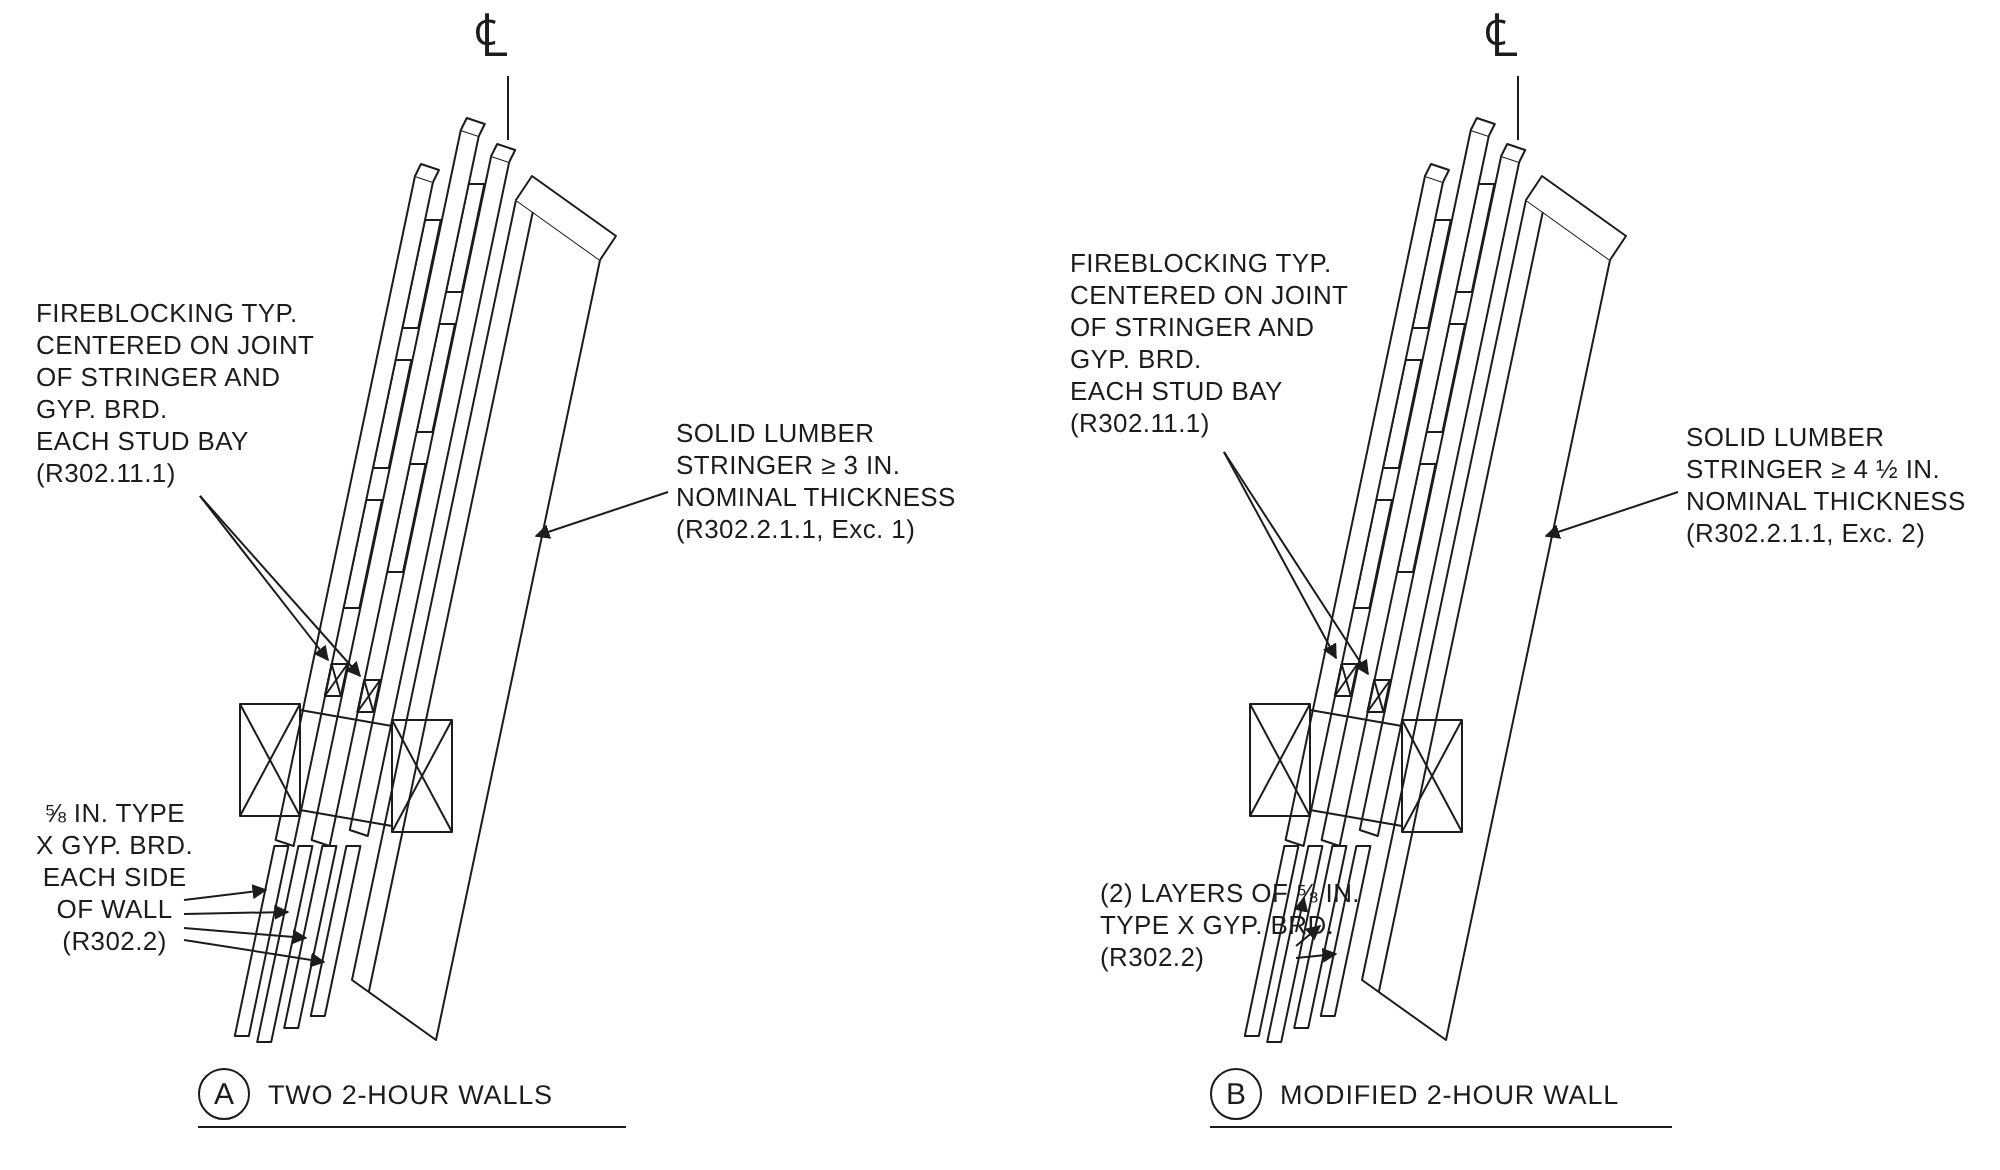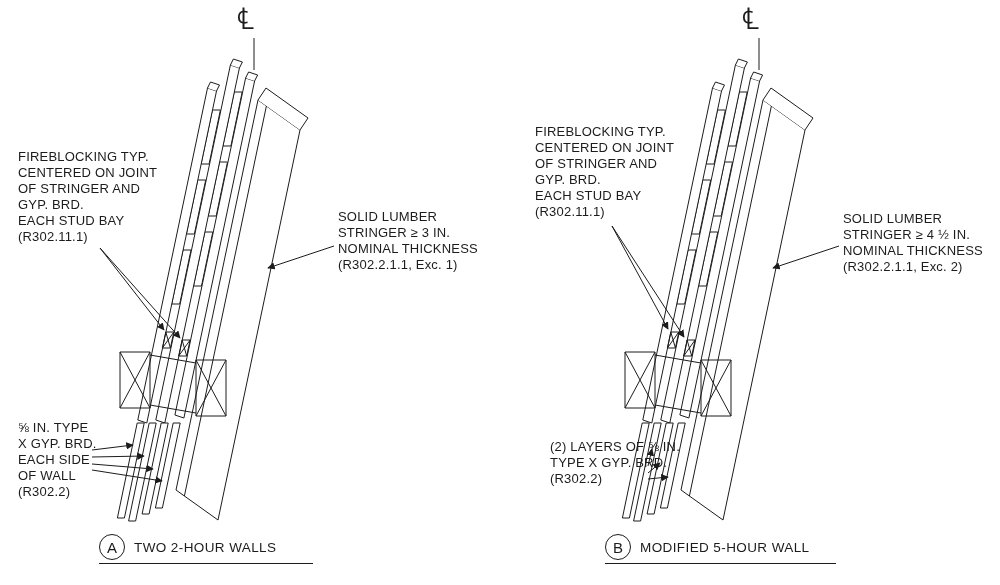--- a/index.html
+++ b/index.html
@@ -160,21 +160,21 @@
   <div class="note" style="left:18px; top:149px;">FIREBLOCKING TYP.
 CENTERED ON JOINT
 OF STRINGER AND
 GYP. BRD.
 EACH STUD BAY
 (R302.11.1)</div>
   <div class="note" style="left:338px; top:209px;">SOLID LUMBER
 STRINGER ≥ 3 IN.
 NOMINAL THICKNESS
 (R302.2.1.1, Exc. 1)</div>
-  <div class="note" style="left:18px; top:420px;">⅝ IN. TYPE
+  <div class="note" style="left:18px; top:399px;text-align:center;">⅝ IN. TYPE
 X GYP. BRD.
 EACH SIDE
 OF WALL
 (R302.2)</div>
 
   <div class="note" style="left:535px; top:124px;">FIREBLOCKING TYP.
 CENTERED ON JOINT
 OF STRINGER AND
 GYP. BRD.
 EACH STUD BAY
@@ -186,16 +186,16 @@
   <div class="note" style="left:538px; top:439px;margin-left:12px;">(2) LAYERS OF ⅝ IN.
 TYPE X GYP. BRD.
 (R302.2)</div>
 
   <div class="detail-title" style="left:99px; top:534px; width:214px;">
     <span class="bubble">A</span>
     <span class="detail-label">TWO 2-HOUR WALLS</span>
   </div>
   <div class="detail-title" style="left:605px; top:534px; width:231px;">
     <span class="bubble">B</span>
-    <span class="detail-label">MODIFIED 5-HOUR WALL</span>
+    <span class="detail-label">MODIFIED 2-HOUR WALL</span>
   </div>
 
 </div>
 
 </body></html>

